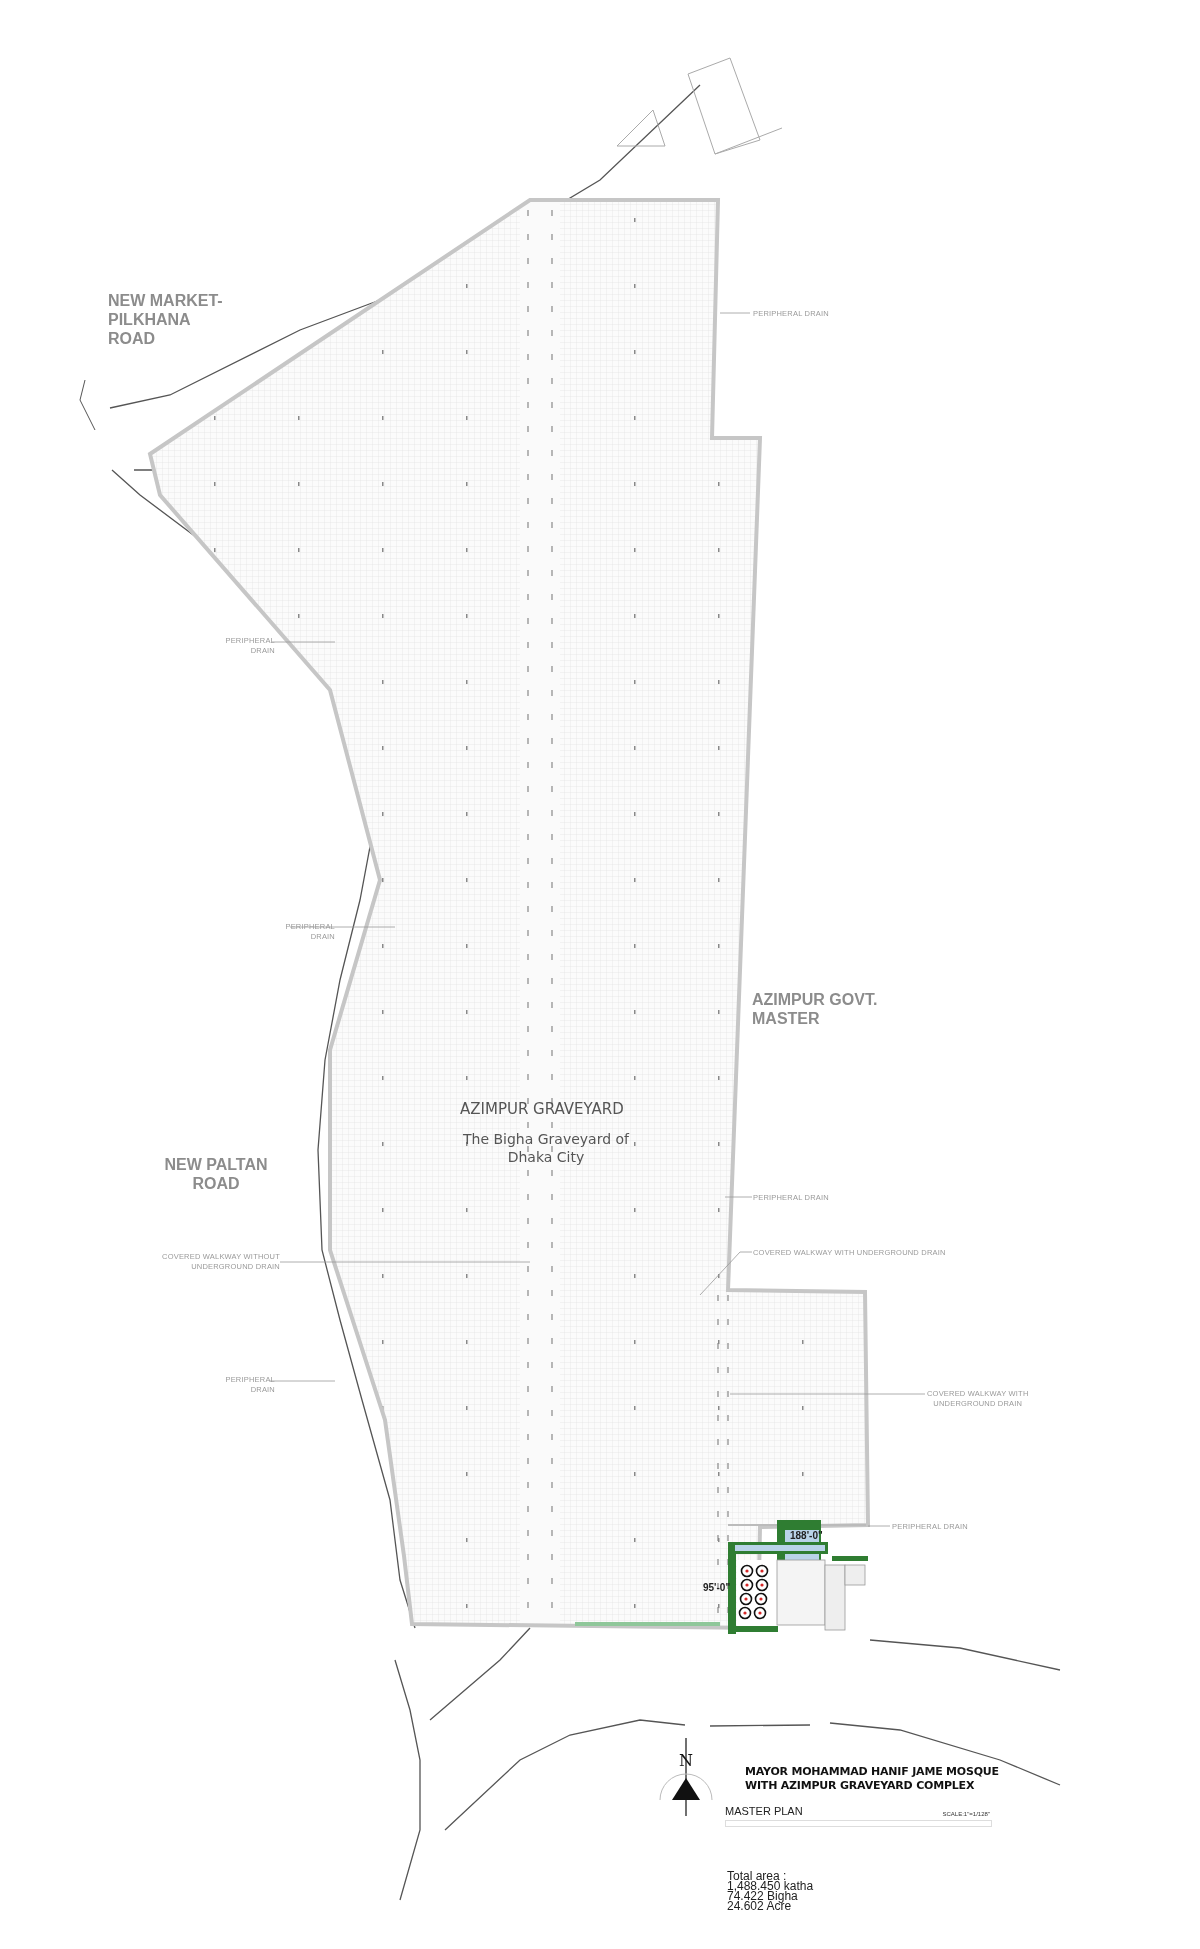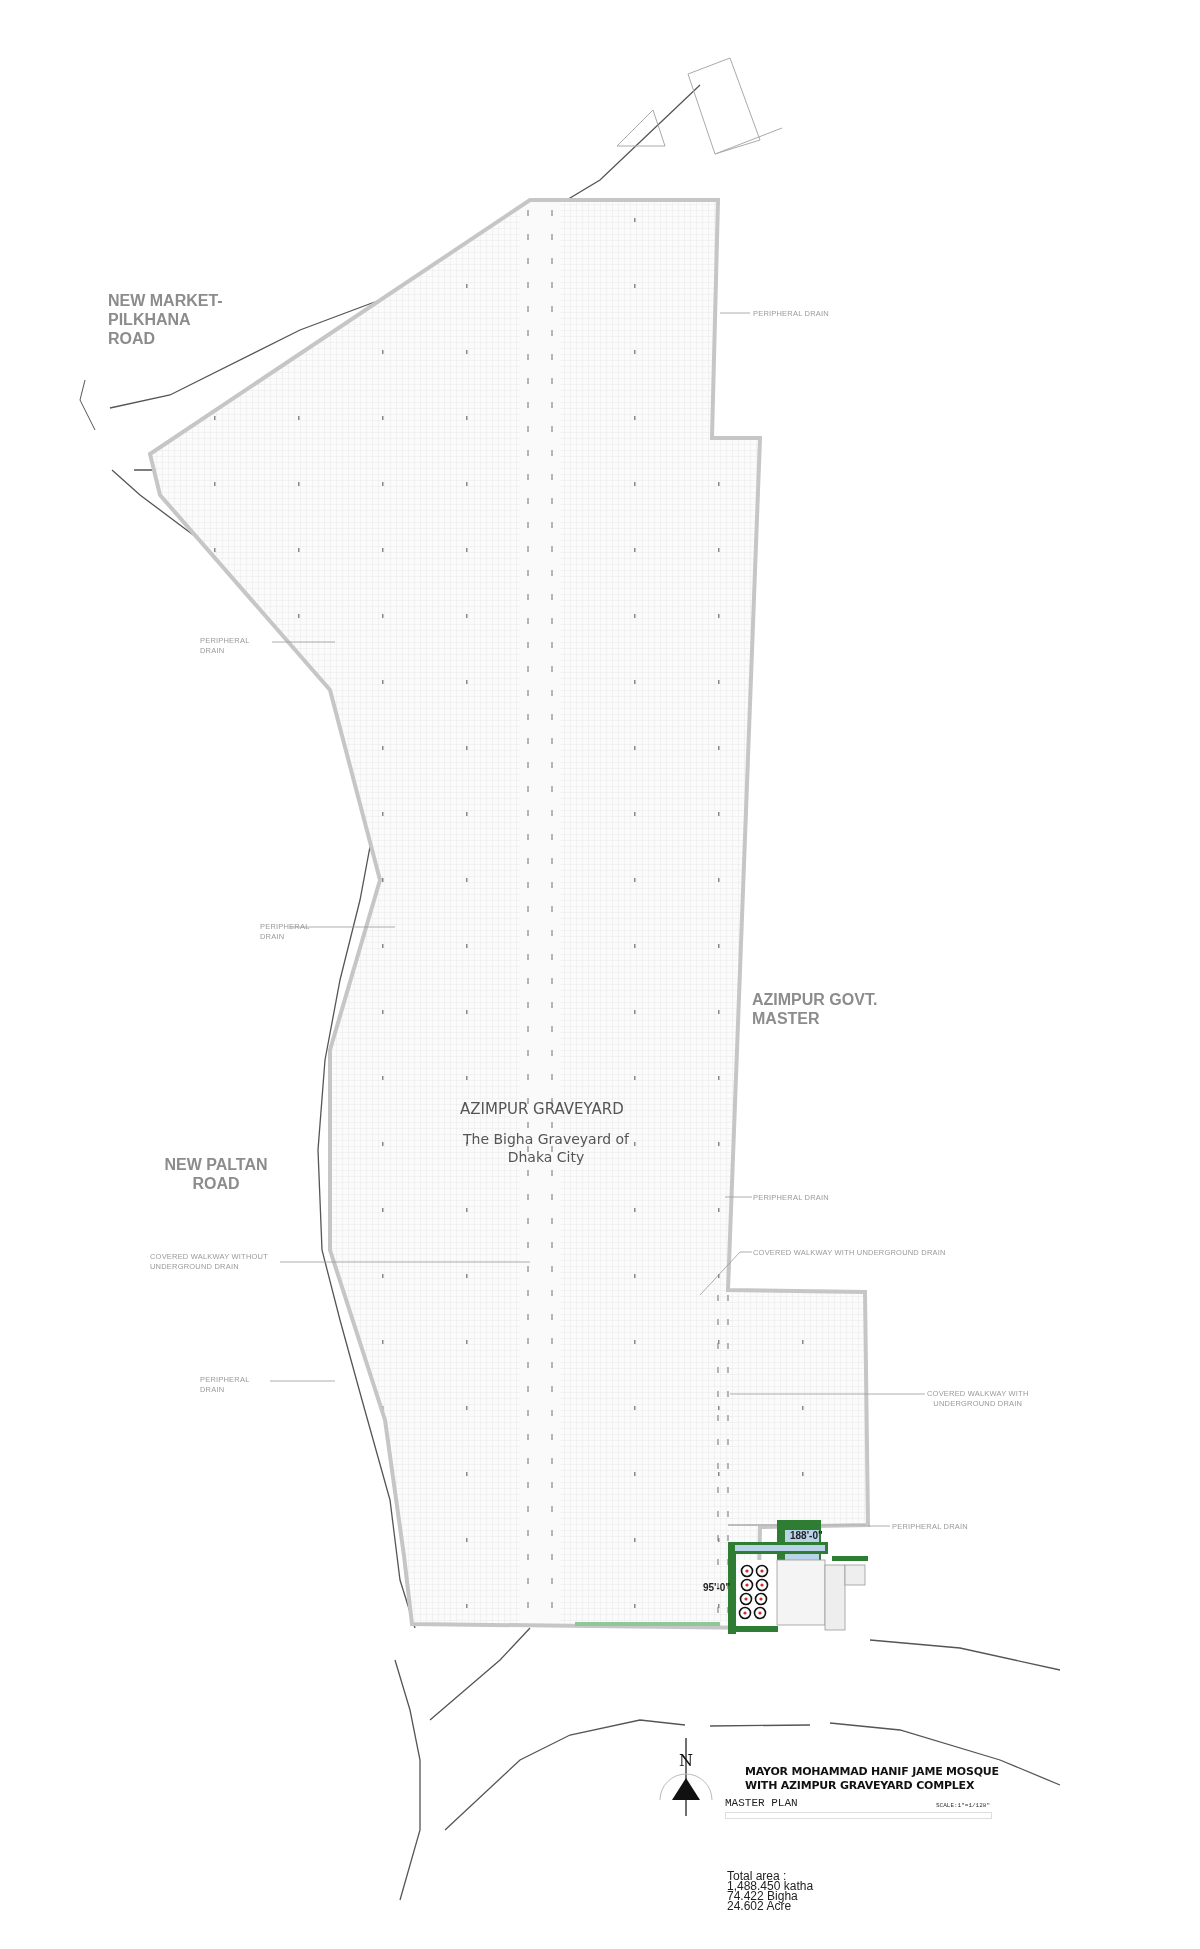--- a/index.html
+++ b/index.html
@@ -1,27 +1,27 @@
 <!DOCTYPE html>
 <html><head>
 <meta charset="utf-8">
 <style>
   html, body { margin:0; padding:0; background:#ffffff; }
   body { width:1200px; height:1949px; position:relative; overflow:hidden; font-family:"Liberation Sans", sans-serif; }
   #plan { position:absolute; left:0; top:0; width:1200px; height:1949px; }
   .lbl { position:absolute; color:#8a8a8a; font-family:"Liberation Sans", sans-serif; }
   .road-lbl { font-weight:bold; font-size:16px; line-height:19px; color:#8c8c8c; }
   .note { font-size:7.5px; line-height:10px; color:#9a9a9a; letter-spacing:0.2px; }
-  .note.r { }
+  .note.r { text-align:right; }
   .center-title { font-family:"DejaVu Sans", sans-serif; color:#555; font-size:15px; }
   .center-sub { font-family:"DejaVu Sans", sans-serif; color:#555; font-size:14px; line-height:18px; }
   .dim { font-weight:bold; font-size:10px; color:#222; }
   .title-block { position:absolute; left:725px; top:1765px; width:275px; }
   .tb-main { font-family:"DejaVu Sans", sans-serif; font-weight:bold; font-size:11px; line-height:14px; color:#111; letter-spacing:-0.2px;margin-left:20px; }
-  .tb-sub { font-family:Liberation Mono, monospace; font-size:11px; color:#222; margin-top:4px; display:flex; justify-content:space-between; align-items:flex-end; }
+  .tb-sub { font-family:Liberation Sans, sans-serif; font-size:11px; color:#222; margin-top:12px; display:flex; justify-content:space-between; align-items:flex-end; }
   .tb-scale { font-size:6px; color:#333; margin-right:10px; }
   .tb-bar { height:5px; border:1px solid #ddd; margin-top:3px; width:265px; }
   .area { position:absolute; left:727px; top:1871px; font-size:12px; line-height:10px; color:#222; }
   .compass { position:absolute; left:656px; top:1738px; width:60px; height:80px; }
 </style>
 </head>
 <body>
 
 <svg id="plan" viewBox="0 0 1200 1949" xmlns="http://www.w3.org/2000/svg">
   <defs>

